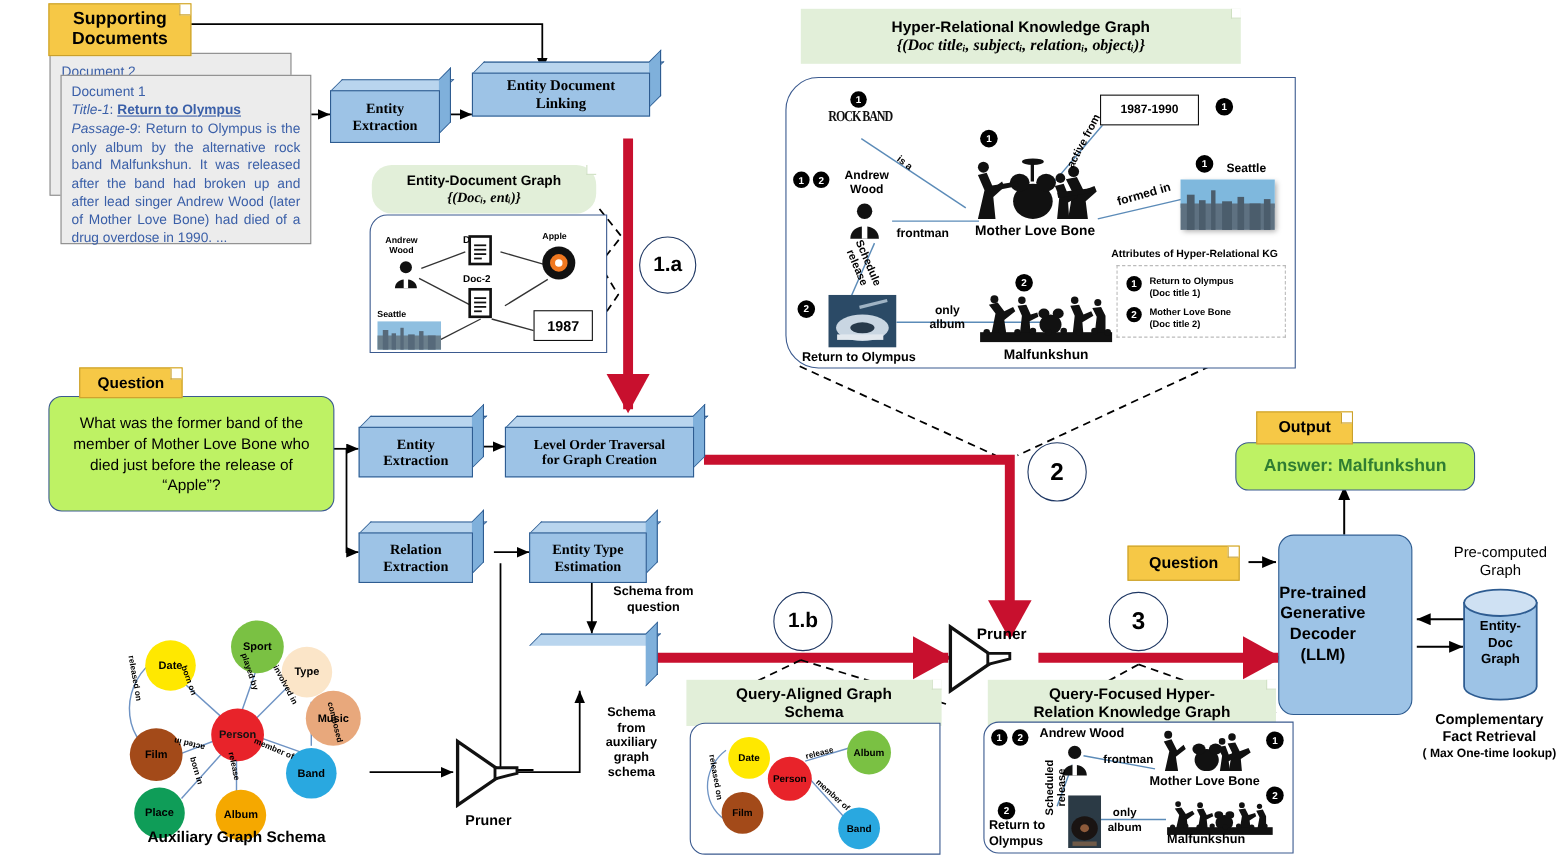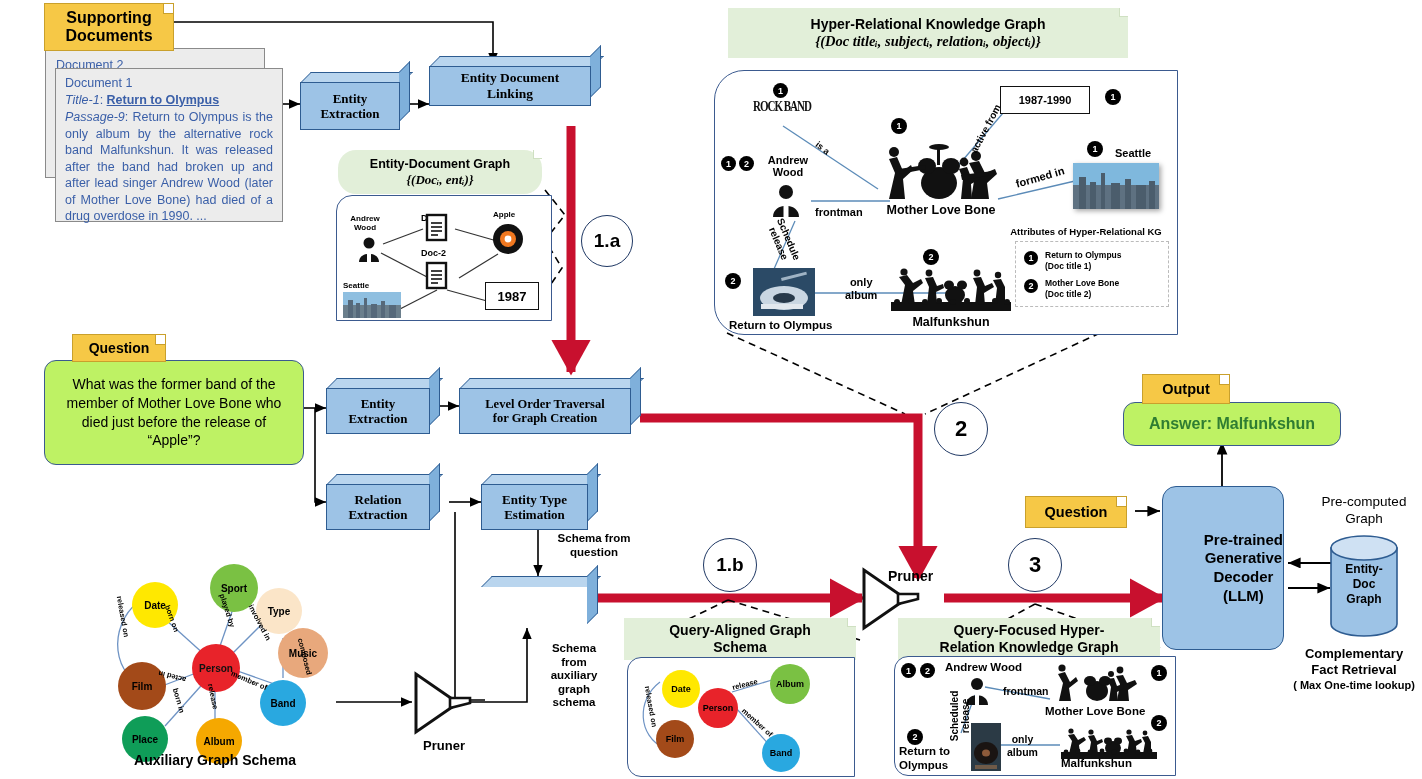--- a/index.html
+++ b/index.html
@@ -610,21 +610,21 @@
 <div class="tab abs" style="left:1142px;top:374px;width:86px;height:28px;font-size:14.5px;">
   <span>Output</span>
 </div>
 <div class="greybox abs" style="left:1123px;top:402px;width:216px;height:42px;display:flex;align-items:center;justify-content:center;">
   <span style="font-size:16px;font-weight:bold;color:#2f7d32;">Answer: Malfunkshun</span>
 </div>
 
 <div class="tab abs" style="left:1025px;top:496px;width:100px;height:30px;font-size:14.5px;">
   <span>Question</span>
 </div>
-<div class="abs" style="left:1162px;top:486px;width:120px;height:162px;background:#9dc3e6;border:1.6px solid #2e5c91;border-radius:14px;display:flex;align-items:center;justify-content:flex-end;">
+<div class="abs" style="left:1162px;top:486px;width:120px;height:162px;background:#9dc3e6;border:1.6px solid #2e5c91;border-radius:14px;display:flex;align-items:center;justify-content:flex-start;">
   <span style="font-size:15px;font-weight:bold;text-align:center;line-height:1.25;white-space:pre-line;">Pre-trained
 Generative
 Decoder
 (LLM)</span>
 </div>
 
 <div class="txt ctr" style="left:1306px;top:494px;width:116px;font-size:13.5px;white-space:pre-line;line-height:1.25;">Pre-computed
 Graph</div>
 <div class="abs" style="left:1330px;top:536px;width:68px;height:100px;">
   <svg width="68" height="100">

